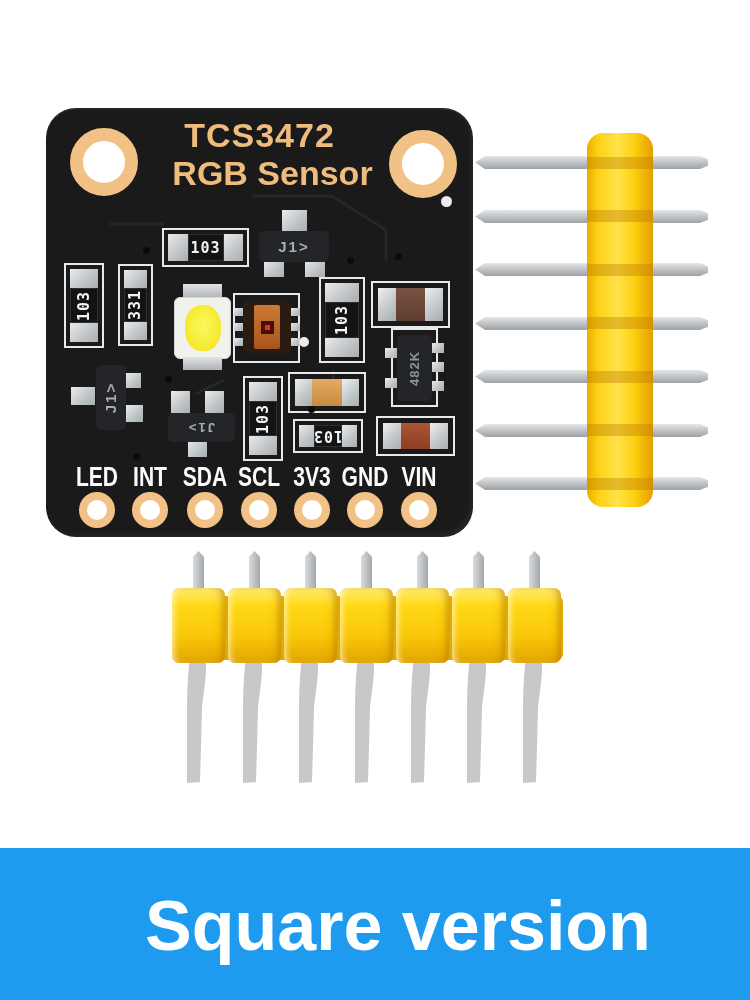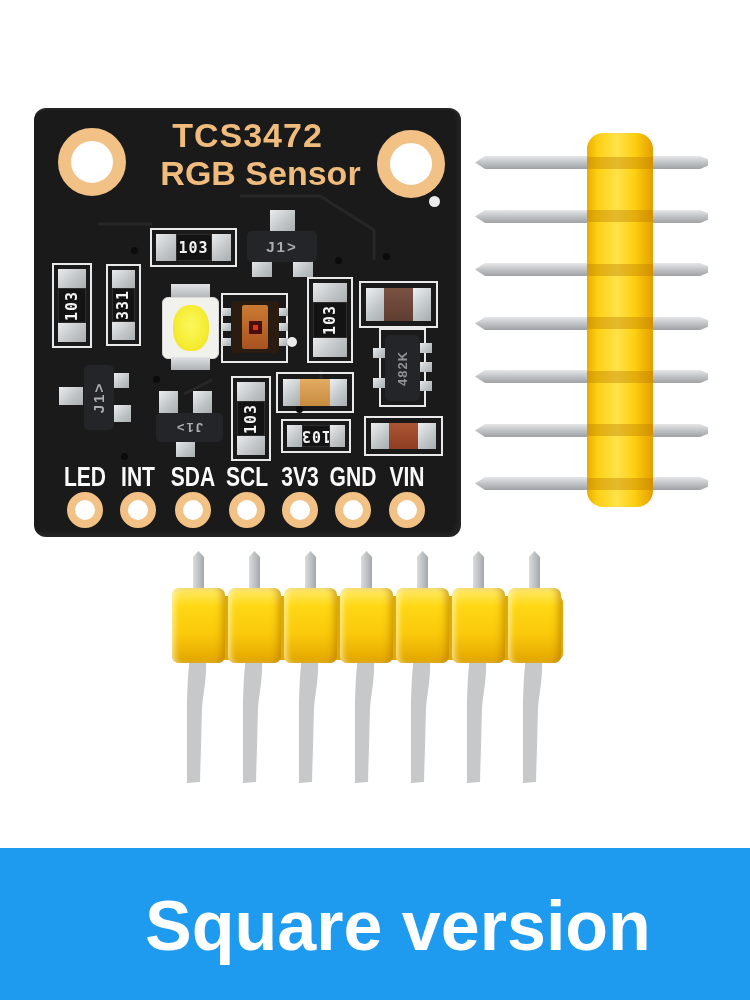--- a/index.html
+++ b/index.html
@@ -1,21 +1,21 @@
 <!DOCTYPE html>
 <html><head>
 <meta charset="utf-8">
 <style>
   html,body{margin:0;padding:0;background:#fff;}
   .scene{position:relative;width:750px;height:1000px;background:#FFFFFF;overflow:hidden;
          font-family:"Liberation Sans",sans-serif;}
 
   
-  .board{position:absolute;left:34px;top:108px;width:427px;height:429px;background:#1A1A1A;
-         border-radius:12px;
+  .board{position:absolute;left:46px;top:108px;width:427px;height:429px;background:#1A1A1A;
+         border-radius:30px;
          box-shadow:inset 0 2px 0 rgba(255,255,255,.05), inset -3px -3px 5px rgba(255,255,255,.06);}
   .board *{box-sizing:border-box;}
   .traces{position:absolute;left:0;top:0;}
 
   .mhole{position:absolute;width:68px;height:68px;border:13px solid #F2C185;border-radius:50%;background:#FFF;}
   .wdot{position:absolute;border-radius:50%;background:#ECECEC;}
   .via{position:absolute;width:7px;height:7px;border-radius:50%;background:#0B0B0B;}
 
   .ttl{position:absolute;left:0;width:427px;text-align:center;color:#EFBC7E;font-weight:bold;line-height:1;}
   .ttl.l1{top:10px;font-size:34px;letter-spacing:1px;}

